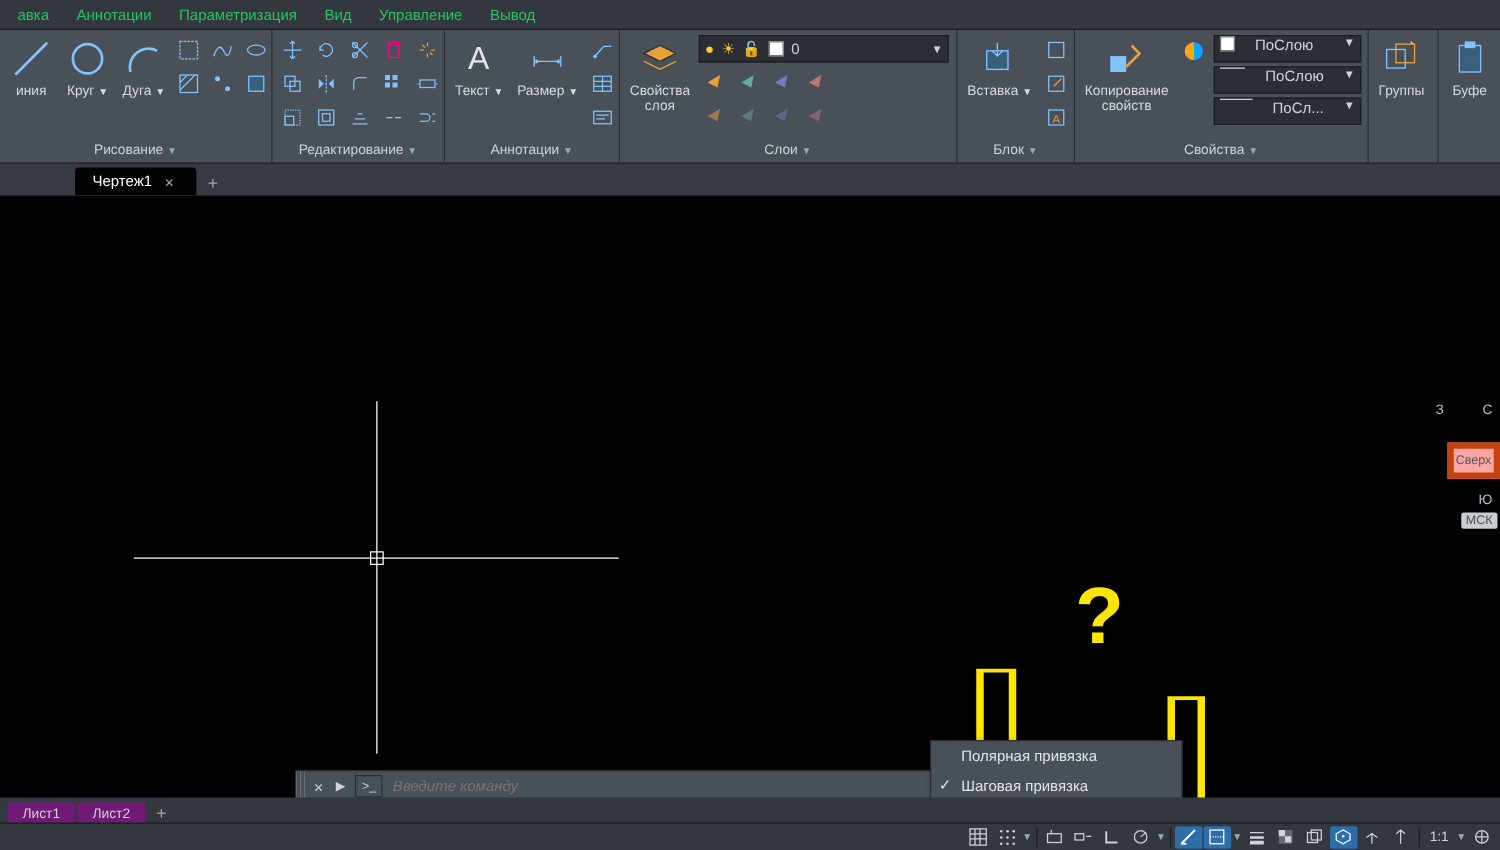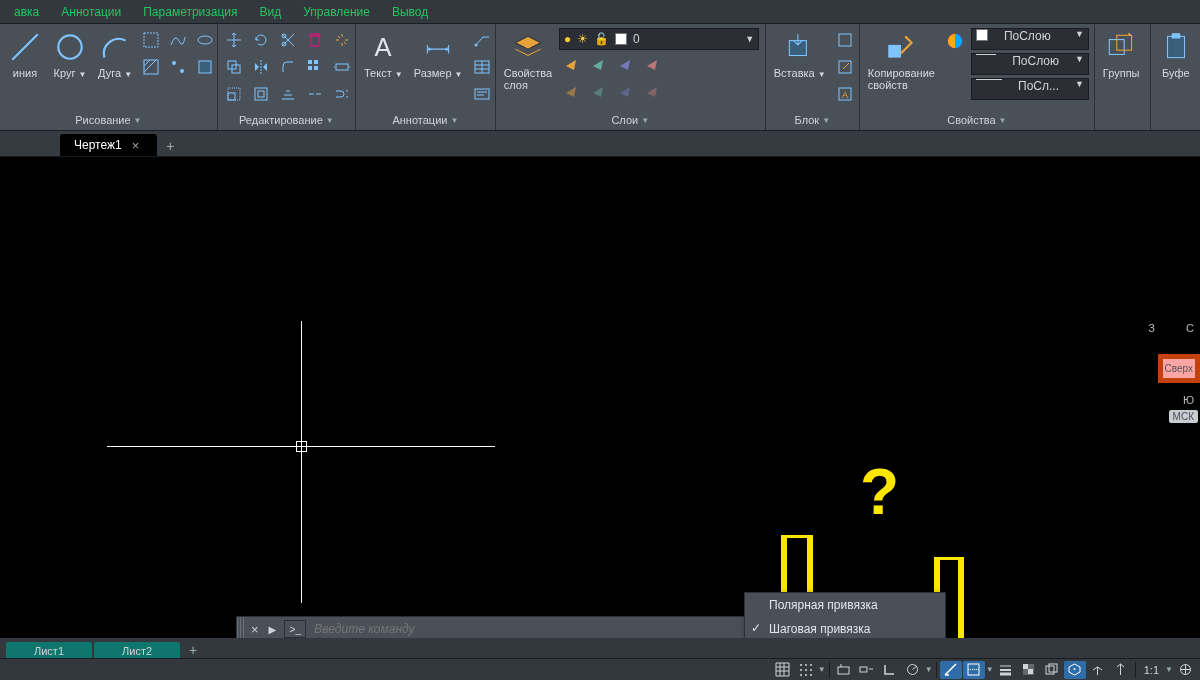--- a/index.html
+++ b/index.html
@@ -6,21 +6,21 @@
 body{width:1200px;height:680px;overflow:hidden;background:#000;position:relative}
 .menubar{background:#33383f;height:24px;display:flex;align-items:center;padding:0 4px;gap:2px;border-bottom:1px solid #1a1d21}
 .menubar .mi{color:#22c55e;font-size:12px;padding:3px 10px;cursor:pointer}
 .ribbon{background:#4a5058;height:107px;display:flex;overflow:hidden;border-bottom:1px solid #1a1d21}
 .panel{border-right:1px solid #2b2f35;display:flex;flex-direction:column;height:100%;padding:4px 4px 0 4px}
 .panel-body{flex:1;display:flex;align-items:flex-start;gap:3px}
 .panel-title{color:#cfd3d8;font-size:11px;text-align:center;padding:3px 0 4px;display:flex;align-items:center;justify-content:center;gap:3px;white-space:nowrap}
 .panel-title .dd{font-size:8px;color:#9aa}
 .bigbtn{display:flex;flex-direction:column;align-items:center;gap:3px;padding:2px 4px;cursor:pointer;border-radius:2px}
 .bigbtn .ic{width:34px;height:34px;display:flex;align-items:center;justify-content:center}
-.bigbtn .lb{color:#d6dade;font-size:11px;text-align:left;line-height:12px;white-space:nowrap}
+.bigbtn .lb{color:#d6dade;font-size:11px;text-align:center;line-height:12px;white-space:nowrap}
 .smallgrid{display:grid;grid-template-columns:repeat(3,24px);grid-auto-rows:24px;gap:3px}
 .smallgrid2{display:grid;grid-template-columns:repeat(4,24px);grid-auto-rows:24px;gap:3px}
 .sbtn{width:24px;height:24px;display:flex;align-items:center;justify-content:center;cursor:pointer;border-radius:2px}
 .sbtn svg{width:18px;height:18px}
 .layer-combo{height:22px;background:#2b2f35;border:1px solid #1a1d21;width:200px;display:flex;align-items:center;gap:6px;padding:0 4px;color:#cfd3d8;font-size:12px}
 .prop-combo{height:22px;background:#2b2f35;border:1px solid #1a1d21;width:118px;display:flex;align-items:flex-start;gap:16px;padding:0 4px;color:#cfd3d8;font-size:12px;margin-bottom:3px}
 .tabs{height:26px;background:#363b42;display:flex;align-items:flex-end;position:relative;padding-left:60px;border-bottom:1px solid #1a1d21}
 .tab{height:22px;background:#4a5058;color:#d6dade;font-size:12px;padding:0 18px 0 14px;display:flex;align-items:center;border-radius:3px 3px 0 0;margin-right:2px;position:relative}
 .tab.active{background:#000;color:#fff}
 .tab .close{margin-left:10px;font-size:13px;color:#9aa;cursor:pointer}
@@ -40,21 +40,21 @@
 .cmdbar .handle{width:8px;height:100%;background:repeating-linear-gradient(90deg,#6a7078 0 1px,transparent 1px 3px);cursor:move}
 .cmdbar .x{color:#cfd3d8;padding:0 6px;font-size:13px;cursor:pointer}
 .cmdbar .caret{color:#cfd3d8;padding:0 4px;font-size:10px;cursor:pointer}
 .cmdbar .prompt{width:22px;height:18px;display:flex;align-items:center;justify-content:center;color:#cfd3d8;border:1px solid #2b2f35;font-size:10px;margin:0 4px}
 .cmdbar input{flex:1;background:transparent;border:none;outline:none;color:#cfd3d8;font-size:12px;font-style:italic;padding:0 4px}
 .ctxmenu{position:absolute;left:744px;bottom:38px;background:#4a5058;border:1px solid #2b2f35;box-shadow:2px 2px 6px rgba(0,0,0,.5);width:202px}
 .ctxmenu .item{color:#e2e5e9;font-size:12px;padding:5px 8px 5px 24px;position:relative;cursor:pointer;white-space:nowrap}
 .ctxmenu .item.sel{background:#2f6da8}
 .ctxmenu .item .chk{position:absolute;left:6px;top:4px;color:#e2e5e9;font-size:12px}
 .layout-tabs{position:absolute;left:0;bottom:20px;height:22px;background:#33383f;display:flex;align-items:flex-end;width:100%;padding-left:6px}
-.ltab{height:18px;background:#0f766e;color:#cfd3d8;font-size:11px;padding:0 28px;display:flex;align-items:center;border-radius:2px 2px 0 0;margin-right:2px;cursor:pointer}
+.ltab{height:18px;background:#701a75;color:#cfd3d8;font-size:11px;padding:0 12px;display:flex;align-items:center;border-radius:2px 2px 0 0;margin-right:2px;cursor:pointer}
 .status{position:absolute;left:0;bottom:0;height:22px;width:100%;background:#33383f;display:flex;align-items:center;justify-content:flex-end;padding:0 4px;gap:1px;border-top:1px solid #1a1d21}
 .stbtn{width:22px;height:18px;display:flex;align-items:center;justify-content:center;cursor:pointer;border-radius:2px;color:#cfd3d8}
 .stbtn.on{background:#2f6da8;color:#fff}
 .stbtn svg{width:15px;height:15px}
 .stbtn.txt{width:auto;padding:0 5px;font-size:11px}
 .stdd{width:8px;height:18px;display:flex;align-items:center;justify-content:center;color:#9aa;font-size:8px;cursor:pointer}
 .sep{width:1px;height:16px;background:#1a1d21;margin:0 2px}
 </style>
 </head>
 <body>

